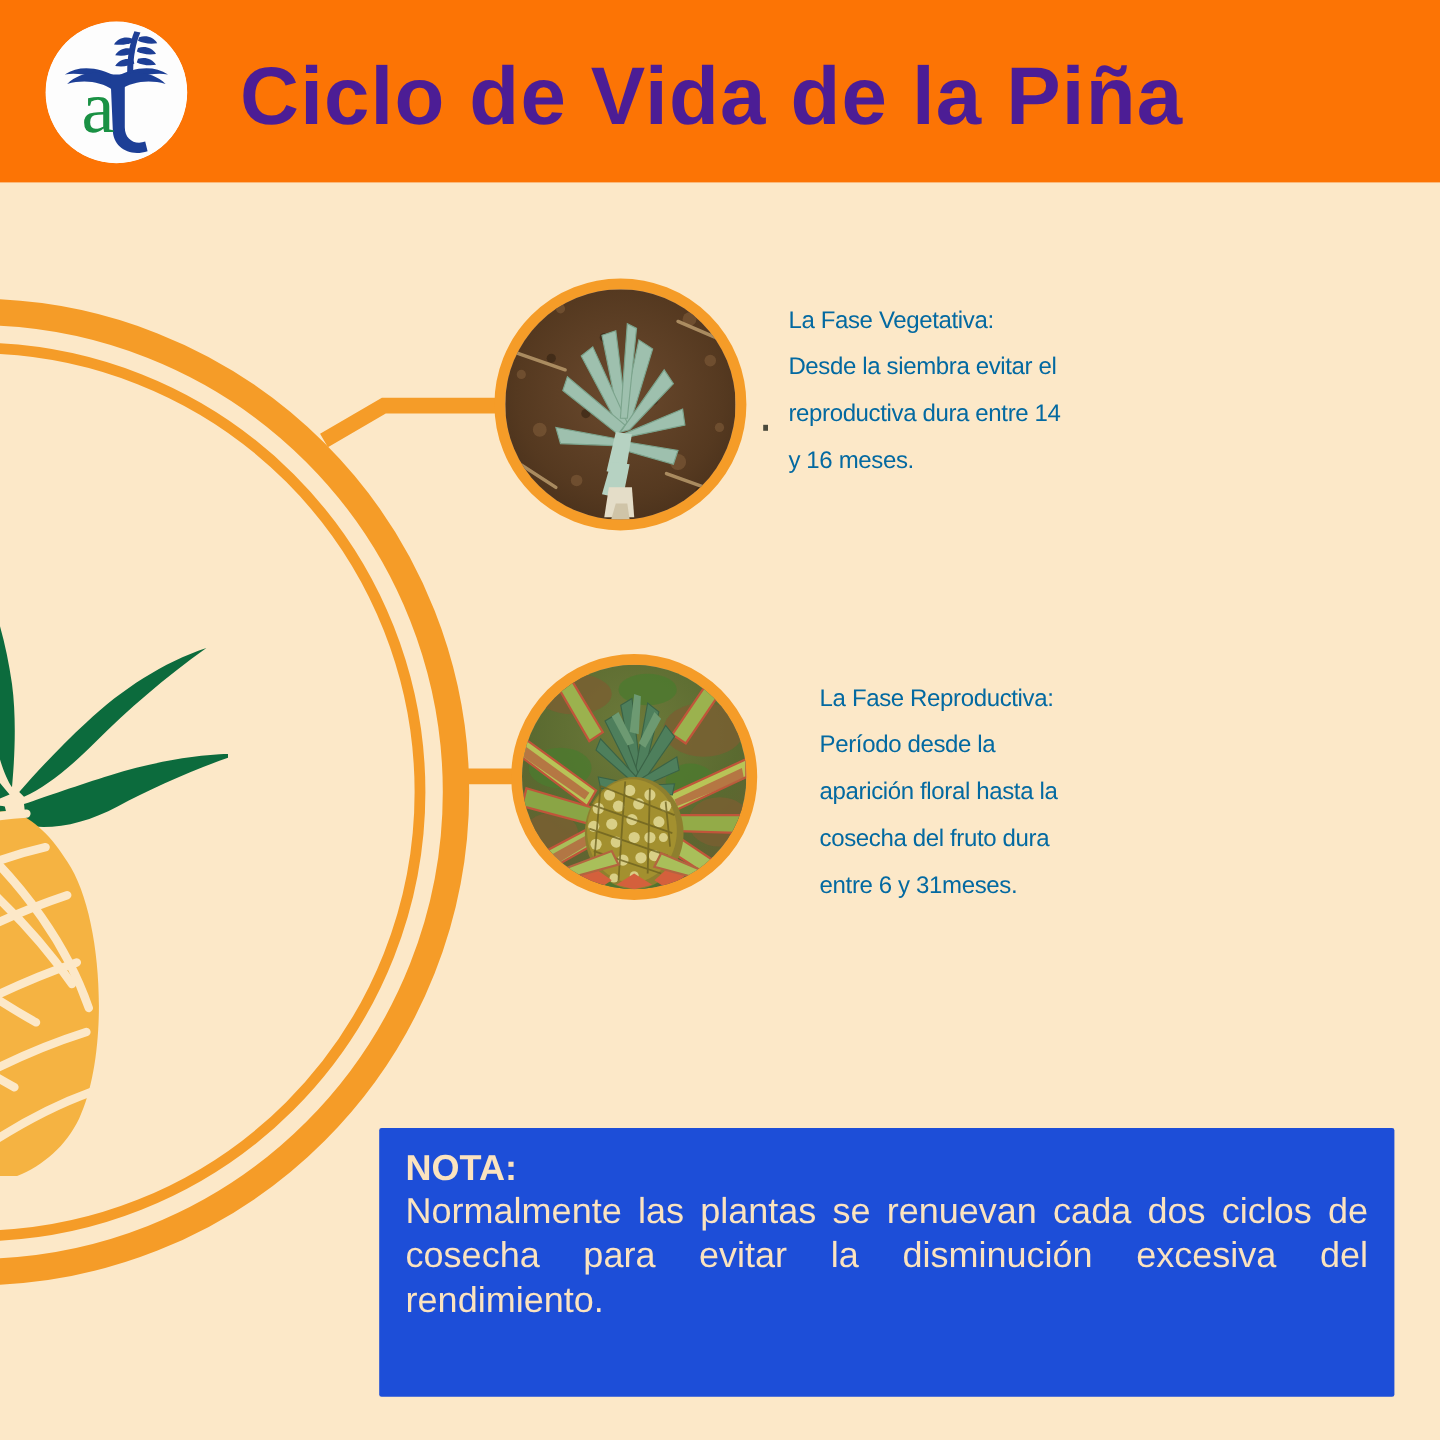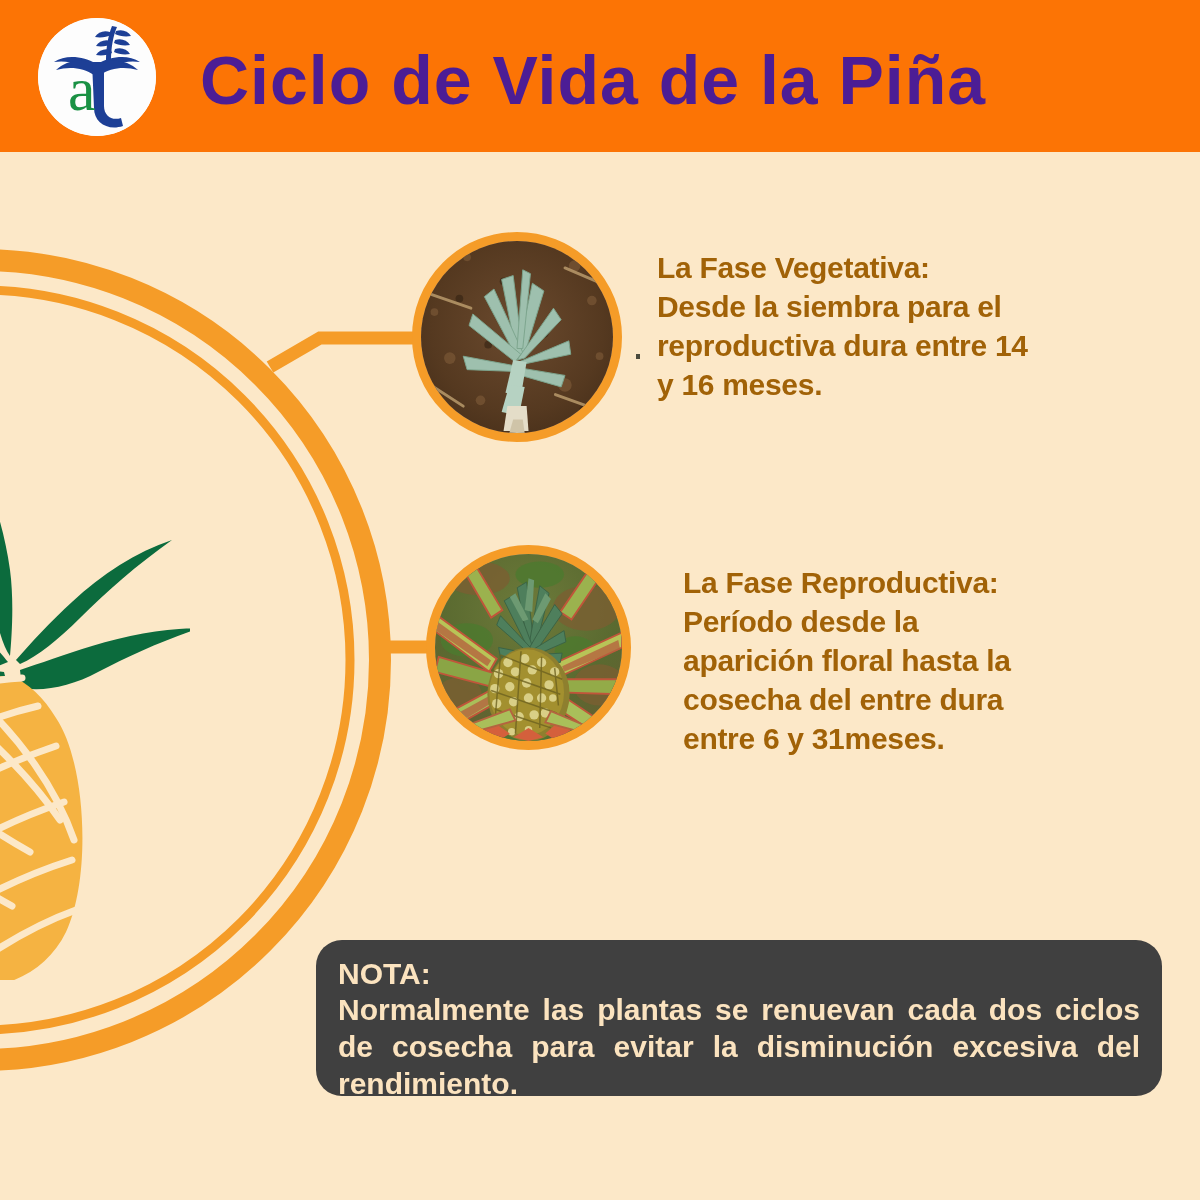--- a/index.html
+++ b/index.html
@@ -72,57 +72,57 @@
     overflow: hidden;
     background: #caa377;
   }
   #photo-circle-1 { left: 412px; top: 232px; width: 210px; height: 210px; }
   #photo-circle-2 { left: 426px; top: 545px; width: 205px; height: 205px; }
   .photo-circle svg { display: block; width: 100%; height: 100%; }
 
   
   .step-text {
     position: absolute;
-    color: #a16207;
-    font-size: 30px;
-    font-weight: bold;
+    color: #0369a1;
+    font-size: 20px;
+    font-weight: normal;
     line-height: 39px;
     letter-spacing: -0.3px;
   }
   #step-text-1 { left: 657px; top: 248px; width: 530px; }
   #step-text-2 { left: 662px; top: 563px; width: 510px; margin-left: 21px; }
 
   
   #speck {
     position: absolute;
     left: 636px; top: 354px;
     width: 4px; height: 5px;
     background: #4a4a3c;
   }
 
   
   #nota-box {
     position: absolute;
     left: 316px; top: 940px;
-    width: 846px; height: 156px;
-    background: #404040;
-    border-radius: 26px;
+    width: 846px; height: 224px;
+    background: #1d4ed8;
+    border-radius: 2px;
     box-sizing: border-box;
     padding: 16px 22px 0 22px;
   }
   #nota-label {
     color: #fbe3bf;
     font-size: 30px;
     font-weight: bold;
     line-height: 35px;
   }
   #nota-body {
     color: #fbe3bf;
     font-size: 30px;
-    font-weight: bold;
+    font-weight: normal;
     line-height: 37px;
     text-align: justify;
   }
   #nota-body:after {
     content: "";
     display: inline-block;
     width: 100%;
   }
 </style>
 </head>
@@ -264,21 +264,21 @@
         <path d="M92 150 L 84 178 L 102 182 L 108 152 Z"></path>
       </g>
 
       <path d="M90 172 L 86 198 L 112 198 L 110 172 Z" fill="#e4ddc8"></path>
       <path d="M96 186 L 92 200 L 108 200 L 106 186 Z" fill="#cfc4a8"></path>
     </svg>
   </div>
 
   <div class="step-text" id="step-text-1">
     <div>La Fase Vegetativa:</div>
-    <div>Desde la siembra para el</div>
+    <div>Desde la siembra evitar el</div>
     <div>reproductiva dura entre 14</div>
     <div>y 16 meses.</div>
   </div>
 
   <div id="speck"></div>
 
   <div class="photo-circle" id="photo-circle-2">
     <svg viewBox="0 0 200 200" preserveAspectRatio="xMidYMid slice">
       <defs>
         <radialGradient id="ground2" cx="50%" cy="30%" r="85%">
@@ -383,21 +383,21 @@
         <path d="M0 196 L 80 166 L 86 178 L 6 200 Z" fill="#a9bf5a"></path>
         <path d="M200 200 L 124 168 L 118 180 L 192 200 Z" fill="#a9bf5a"></path>
       </g>
     </svg>
   </div>
 
   <div class="step-text" id="step-text-2">
     <div>La Fase Reproductiva:</div>
     <div>Período desde la</div>
     <div>aparición floral hasta la</div>
-    <div>cosecha del entre dura</div>
+    <div>cosecha del fruto dura</div>
     <div>entre 6 y 31meses.</div>
   </div>
 
   <div id="nota-box">
     <div id="nota-label">NOTA:</div>
     <div id="nota-body">Normalmente las plantas se renuevan cada dos ciclos de cosecha para evitar la disminución excesiva del rendimiento.</div>
   </div>
 
 </div>
 

